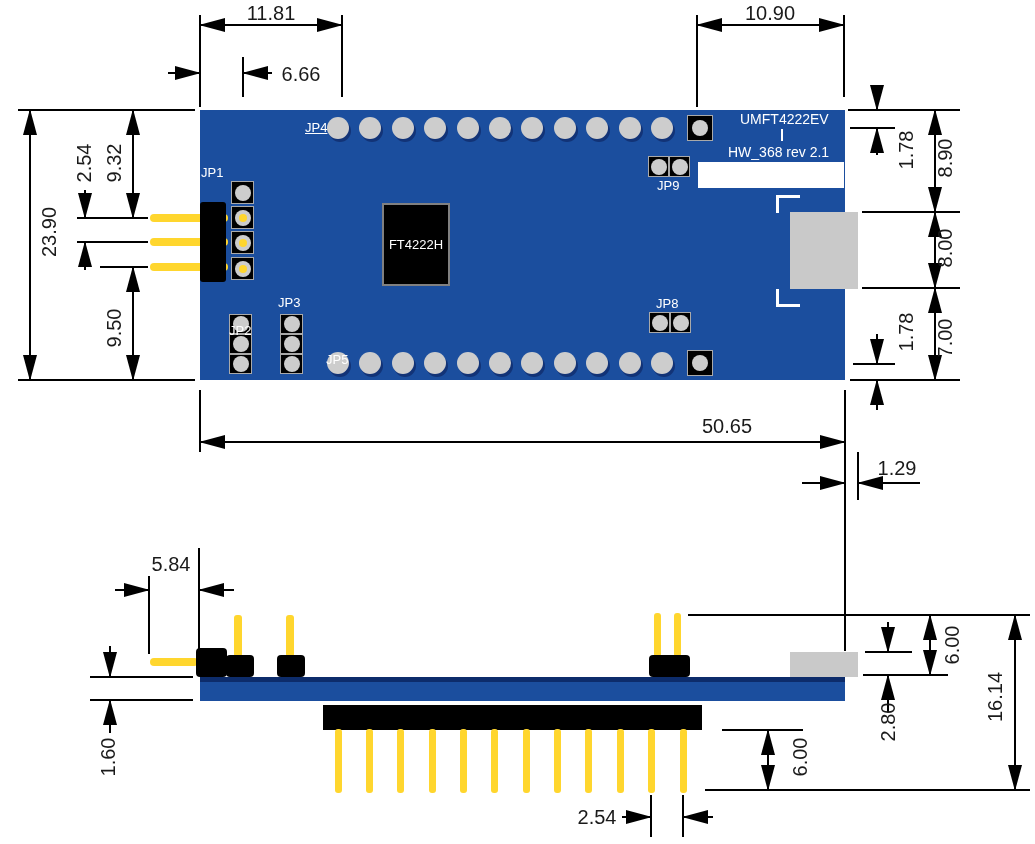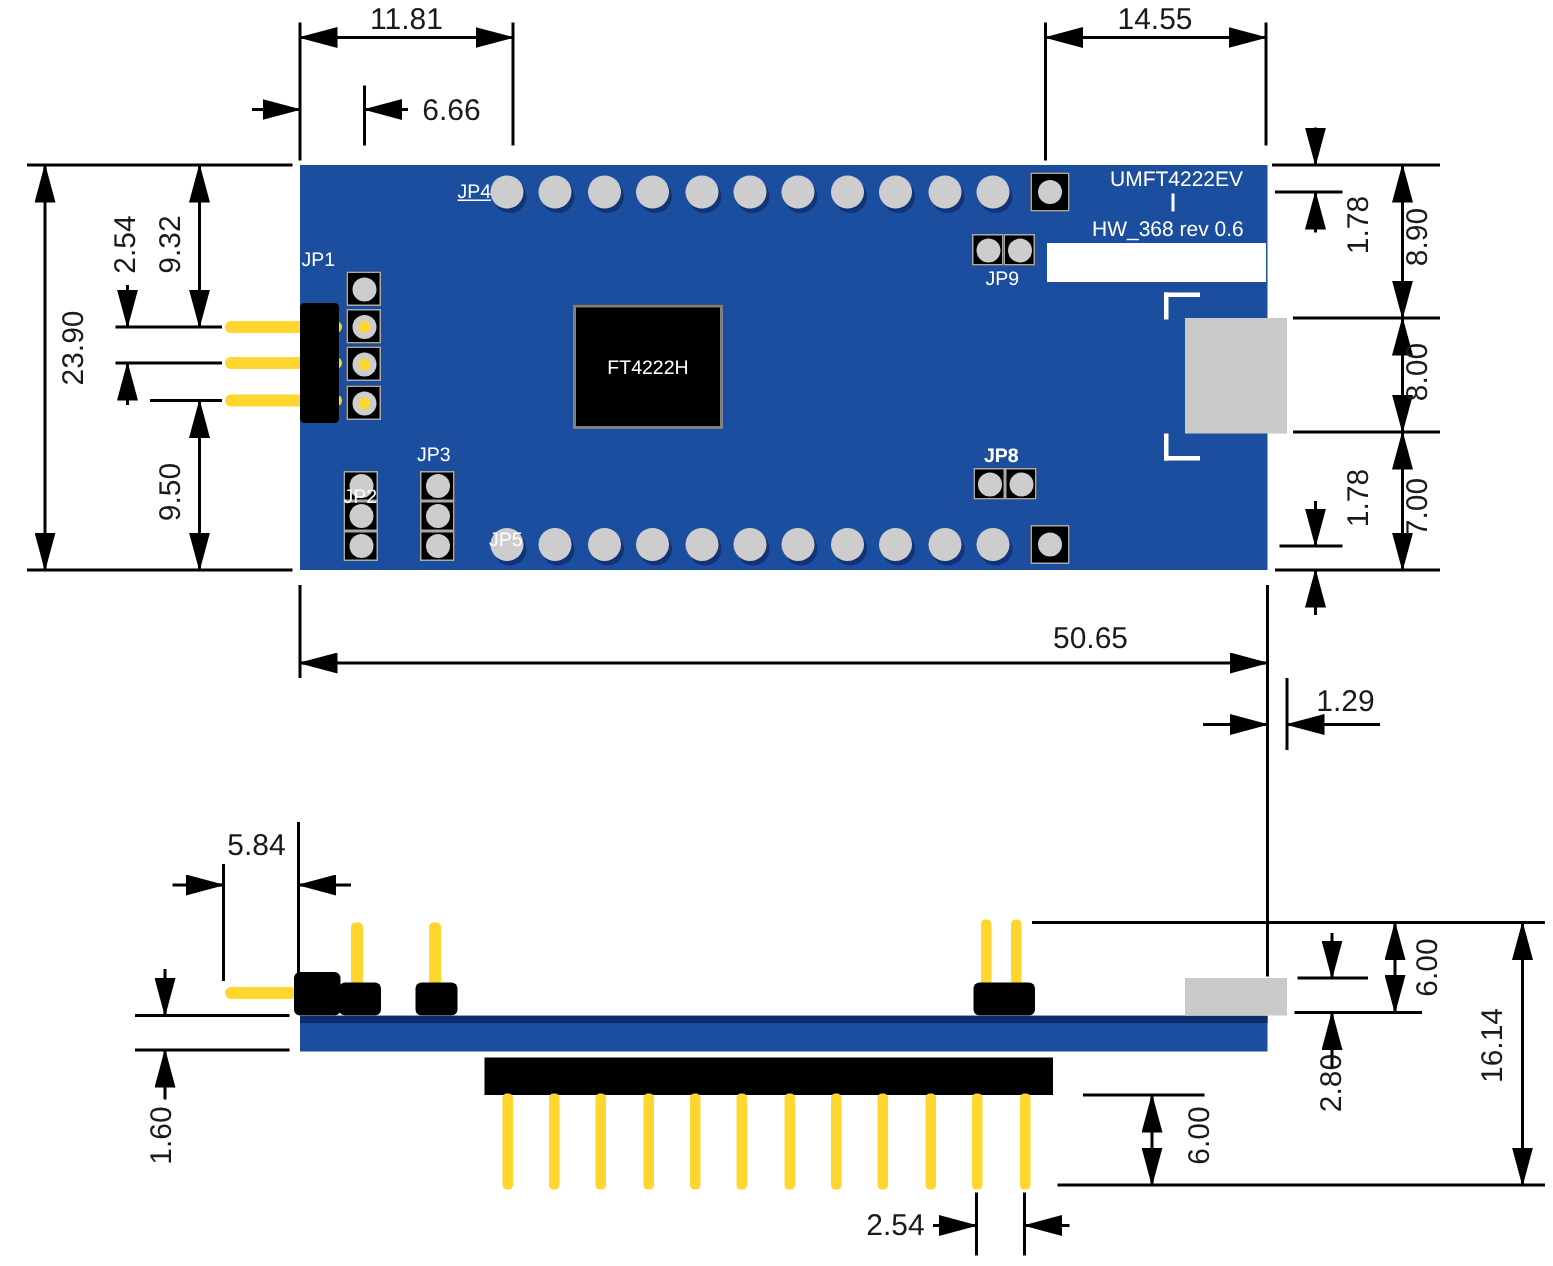--- a/index.html
+++ b/index.html
@@ -127,33 +127,33 @@
     </div>
   <div class="padsq" style="left:669px;top:156px;width:21px;height:21px;">
       <span class="c"></span>
     </div>
 
   <div class="silk" style="left:305px;top:121px;text-decoration:underline;">JP4</div>
   <div class="silk" style="left:326px;top:353px;">JP5</div>
   <div class="silk" style="left:201px;top:166px;">JP1</div>
   <div class="silk" style="left:229px;top:296px;margin-top:28px;">JP2</div>
   <div class="silk" style="left:278px;top:296px;">JP3</div>
-  <div class="silk" style="left:656px;top:297px;font-weight:bold;">JP8</div>
+  <div class="silk" style="left:656px;top:297px;">JP8</div>
   <div class="silk" style="left:657px;top:179px;">JP9</div>
   <div class="silk" style="left:740px;top:112px;font-size:14px;">UMFT4222EV</div>
   <div class="abs" style="left:781px;top:129px;width:2px;height:12px;background:var(--silk);"></div>
-  <div class="silk" style="left:728px;top:145px;font-size:14px;">HW_368 rev 0.6</div>
+  <div class="silk" style="left:728px;top:145px;font-size:14px;">HW_368 rev 2.1</div>
 
   <div class="abs" style="left:698px;top:162px;width:146px;height:26px;background:#fff;"></div>
 
   <div class="bracket" style="left:776px;top:195px;border-left:3px solid var(--silk);border-top:3px solid var(--silk);"></div>
   <div class="bracket" style="left:776px;top:289px;border-left:3px solid var(--silk);border-bottom:3px solid var(--silk);"></div>
   <div class="abs" style="left:790px;top:212px;width:68px;height:77px;background:var(--usb);"></div>
 
-  <div class="abs" style="left:382px;top:203px;width:100px;height:83px;background:var(--comp);border:2px solid #808080;display:flex;align-items:center;justify-content:center;">
+  <div class="abs" style="left:382px;top:203px;width:68px;height:83px;background:var(--comp);border:2px solid #808080;display:flex;align-items:center;justify-content:center;">
     <span class="silk" style="position:static;">FT4222H</span>
   </div>
 
   <div class="pinV" style="left:234px;top:615px;height:42px;width:8px;"></div>
   <div class="pinV" style="left:286px;top:615px;height:42px;width:8px;"></div>
   <div class="pinV" style="left:654px;top:613px;height:44px;"></div>
   <div class="pinV" style="left:674px;top:613px;height:44px;"></div>
   <div class="pinH" style="left:150px;top:658px;width:48px;"></div>
   <div class="comp" style="left:196px;top:648px;width:31px;height:29px;"></div>
   <div class="comp" style="left:226px;top:655px;width:28px;height:22px;"></div>
@@ -248,21 +248,21 @@
     <line x1="768" y1="730" x2="768" y2="790" marker-start="url(#arr)" marker-end="url(#arr)"></line>
 
     <line x1="651" y1="795" x2="651" y2="837"></line>
     <line x1="683" y1="795" x2="683" y2="837"></line>
     <line x1="622" y1="817" x2="651" y2="817" marker-end="url(#arr)"></line>
     <line x1="713" y1="817" x2="683" y2="817" marker-end="url(#arr)"></line>
   </svg>
 
   <div class="dim" style="left:271px;top:13px;">11.81</div>
   <div class="dim" style="left:301px;top:74px;">6.66</div>
-  <div class="dim" style="left:770px;top:13px;">14.55</div>
+  <div class="dim" style="left:770px;top:13px;">10.90</div>
   <div class="dim rot" style="left:906px;top:150px;">1.78</div>
   <div class="dim rot" style="left:945px;top:158px;">8.90</div>
   <div class="dim rot" style="left:945px;top:248px;">8.00</div>
   <div class="dim rot" style="left:945px;top:338px;">7.00</div>
   <div class="dim rot" style="left:906px;top:332px;">1.78</div>
   <div class="dim rot" style="left:84px;top:163px;">2.54</div>
   <div class="dim rot" style="left:114px;top:163px;">9.32</div>
   <div class="dim rot" style="left:49px;top:232px;">23.90</div>
   <div class="dim rot" style="left:114px;top:328px;">9.50</div>
   <div class="dim" style="left:727px;top:426px;text-align:right;">50.65</div>

